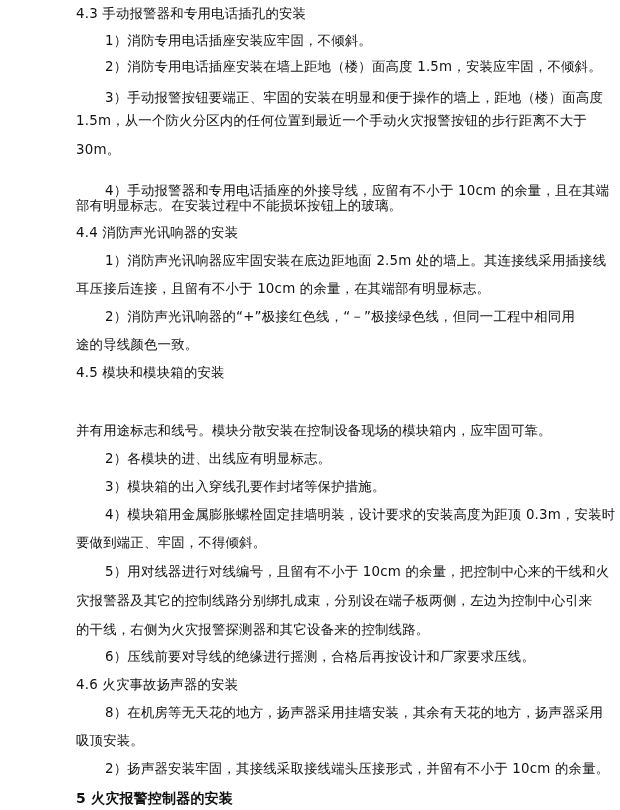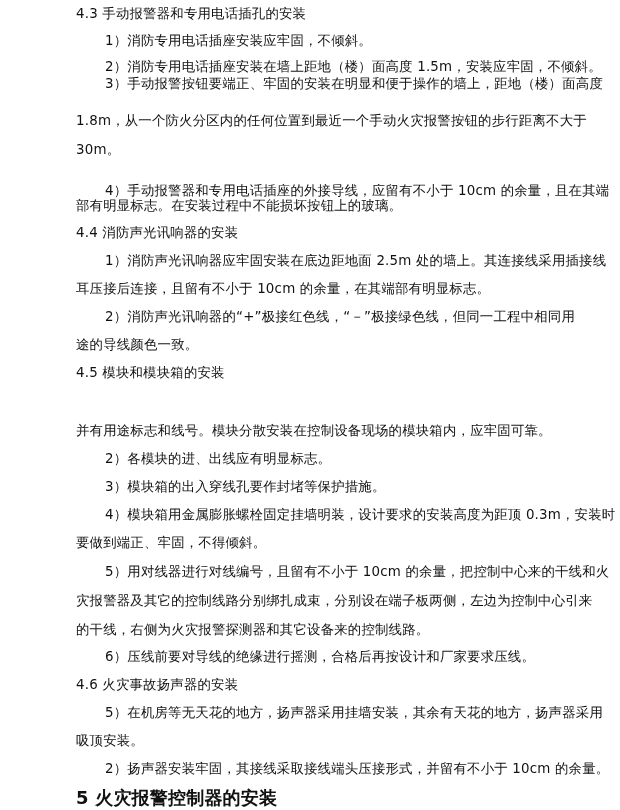--- a/index.html
+++ b/index.html
@@ -8,47 +8,47 @@
     position: absolute; left: 0; top: 0; width: 620px; height: 810px;
     font-family: "DejaVu Sans", "Liberation Sans", sans-serif;
     color: #111111; font-size: 13.4px;
   }
   .line {
     position: absolute; left: 36px; white-space: nowrap;
     line-height: 26px; height: 26px; letter-spacing: 0.2px; margin-left: 40px;
   }
   .line.indent { left: 65px; }
   .line.heading { left: 36px; }
-  .line.bold { font-weight: bold; font-size: 18px; }
+  .line.bold { font-weight: bold; font-size: 14px; }
 </style>
 </head>
 <body>
 
 <div class="page">
   <div class="line heading" style="top:1px">4.3 手动报警器和专用电话插孔的安装</div>
   <div class="line indent" style="top:28px">1）消防专用电话插座安装应牢固，不倾斜。</div>
   <div class="line indent" style="top:54px">2）消防专用电话插座安装在墙上距地（楼）面高度 1.5m，安装应牢固，不倾斜。</div>
-  <div class="line indent" style="top:71px">3）手动报警按钮要端正、牢固的安装在明显和便于操作的墙上，距地（楼）面高度</div>
-  <div class="line" style="top:108px">1.8m，从一个防火分区内的任何位置到最近一个手动火灾报警按钮的步行距离不大于</div>
+  <div class="line indent" style="top:85px">3）手动报警按钮要端正、牢固的安装在明显和便于操作的墙上，距地（楼）面高度</div>
+  <div class="line" style="top:108px">1.5m，从一个防火分区内的任何位置到最近一个手动火灾报警按钮的步行距离不大于</div>
   <div class="line" style="top:137px">30m。</div>
   <div class="line indent" style="top:178px">4）手动报警器和专用电话插座的外接导线，应留有不小于 10cm 的余量，且在其端</div>
   <div class="line" style="top:193px">部有明显标志。在安装过程中不能损坏按钮上的玻璃。</div>
   <div class="line heading" style="top:220px">4.4 消防声光讯响器的安装</div>
   <div class="line indent" style="top:248px">1）消防声光讯响器应牢固安装在底边距地面 2.5m 处的墙上。其连接线采用插接线</div>
   <div class="line" style="top:276px">耳压接后连接，且留有不小于 10cm 的余量，在其端部有明显标志。</div>
   <div class="line indent" style="top:304px">2）消防声光讯响器的“+”极接红色线，“－”极接绿色线，但同一工程中相同用</div>
   <div class="line" style="top:332px">途的导线颜色一致。</div>
   <div class="line heading" style="top:360px">4.5 模块和模块箱的安装</div>
   <div class="line" style="top:418px">并有用途标志和线号。模块分散安装在控制设备现场的模块箱内，应牢固可靠。</div>
   <div class="line indent" style="top:446px">2）各模块的进、出线应有明显标志。</div>
   <div class="line indent" style="top:474px">3）模块箱的出入穿线孔要作封堵等保护措施。</div>
   <div class="line indent" style="top:502px">4）模块箱用金属膨胀螺栓固定挂墙明装，设计要求的安装高度为距顶 0.3m，安装时</div>
   <div class="line" style="top:530px">要做到端正、牢固，不得倾斜。</div>
   <div class="line indent" style="top:559px">5）用对线器进行对线编号，且留有不小于 10cm 的余量，把控制中心来的干线和火</div>
   <div class="line" style="top:617px">的干线，右侧为火灾报警探测器和其它设备来的控制线路。</div>
   <div class="line" style="top:588px">灾报警器及其它的控制线路分别绑扎成束，分别设在端子板两侧，左边为控制中心引来</div>
   <div class="line indent" style="top:644px">6）压线前要对导线的绝缘进行摇测，合格后再按设计和厂家要求压线。</div>
   <div class="line heading" style="top:672px">4.6 火灾事故扬声器的安装</div>
-  <div class="line indent" style="top:700px">5）在机房等无天花的地方，扬声器采用挂墙安装，其余有天花的地方，扬声器采用</div>
+  <div class="line indent" style="top:700px">8）在机房等无天花的地方，扬声器采用挂墙安装，其余有天花的地方，扬声器采用</div>
   <div class="line" style="top:728px">吸顶安装。</div>
   <div class="line indent" style="top:756px">2）扬声器安装牢固，其接线采取接线端头压接形式，并留有不小于 10cm 的余量。</div>
   <div class="line heading bold" style="top:785px">5 火灾报警控制器的安装</div>
 </div>
 
 </body></html>

